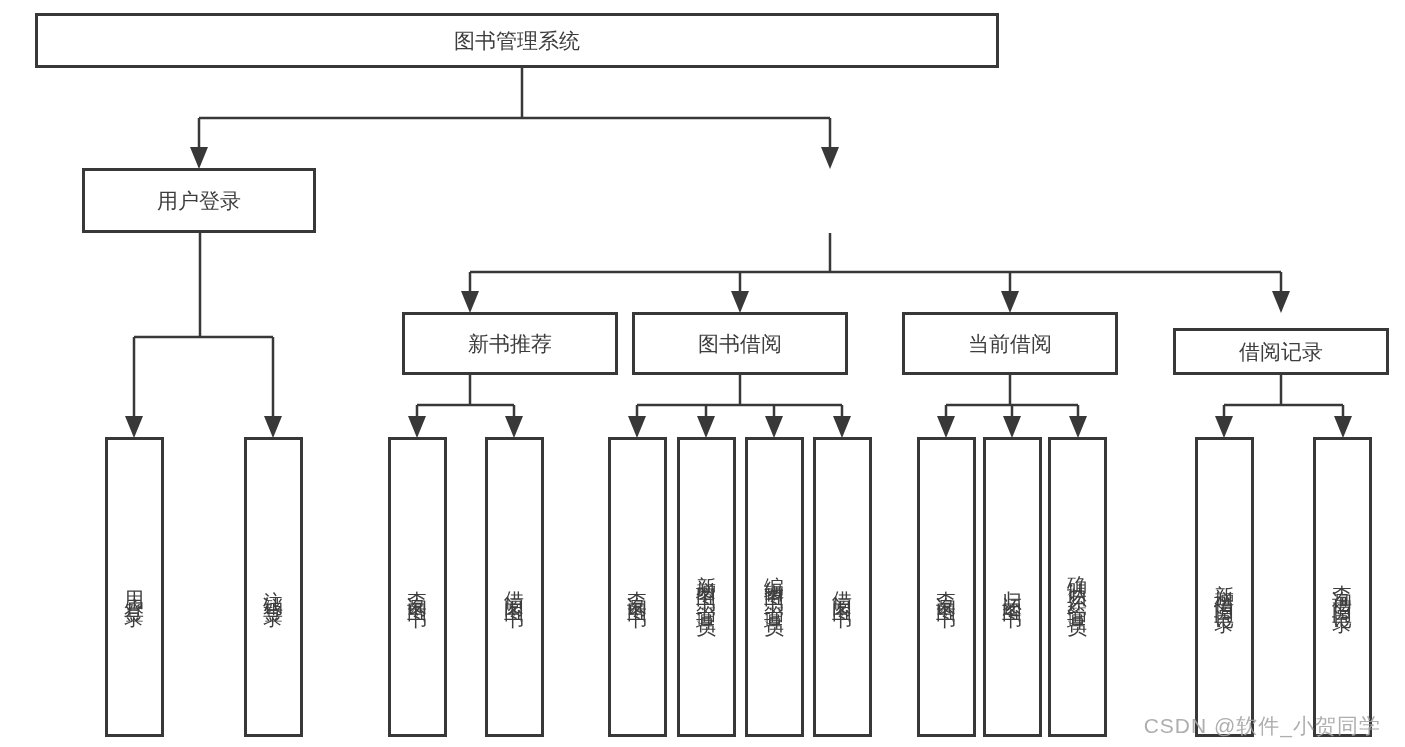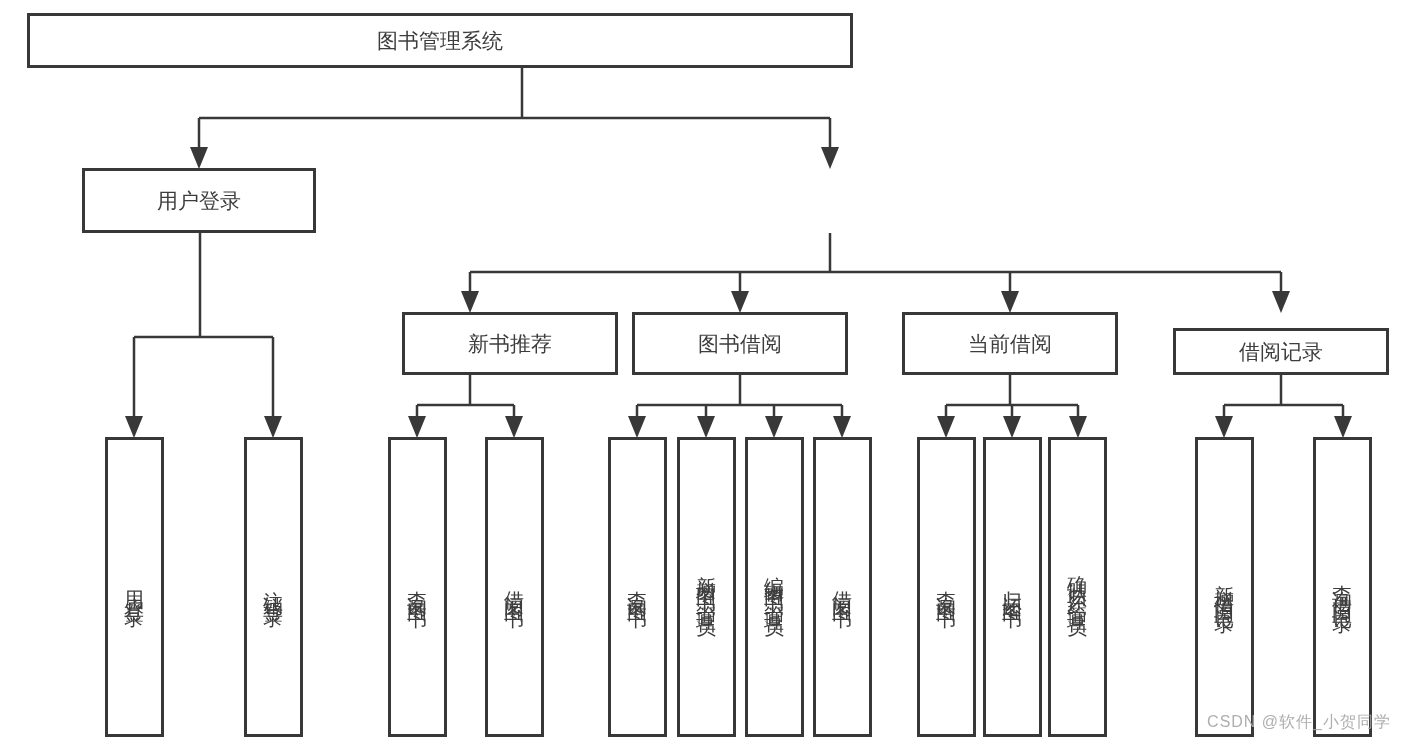--- a/index.html
+++ b/index.html
@@ -26,39 +26,39 @@
   }
   .leaf .vtext{
     writing-mode:vertical-rl;
     text-orientation:mixed;
     letter-spacing:6px;
     line-height:1;
     font-size:20px;
     white-space:normal;
   }
   
-  #n-root   {left:27px;  top:13px;  width:826px; height:55px;}
+  #n-root   {left:35px;  top:13px;  width:964px; height:55px;}
   #n-login  {left:82px;  top:168px; width:234px;  height:65px;}
   #n-mgmt   {left:713px; top:168px; width:234px;  height:65px;}
   #n-rec    {left:362px; top:312px; width:216px;  height:63px;margin-left:40px;}
   #n-borrow {left:632px; top:312px; width:216px;  height:63px;}
   #n-current{left:902px; top:312px; width:216px;  height:63px;}
   #n-records{left:1173px;top:312px; width:216px;  height:47px;margin-top:16px;}
   .leaf{top:437px;width:59px;height:300px;}
   #lf-1 {left:105px;}  #lf-2 {left:244px;}
   #lf-3 {left:388px;}  #lf-4 {left:485px;}
   #lf-5 {left:608px;}  #lf-6 {left:677px;}
   #lf-7 {left:745px;}  #lf-8 {left:813px;}
   #lf-9 {left:917px;}  #lf-10{left:983px;}
   #lf-11{left:1048px;} #lf-12{left:1195px;}
   #lf-13{left:1313px;}
   #watermark{
     position:absolute;
-    right:14px; top:712px;
-    font-size:16px;
+    right:24px; top:712px;
+    font-size:21px;
     color:rgba(165,165,165,0.9);
     z-index:3;
     letter-spacing:1px;
   }
 </style>
 </head>
 <body>
 
 <div id="canvas">
 

